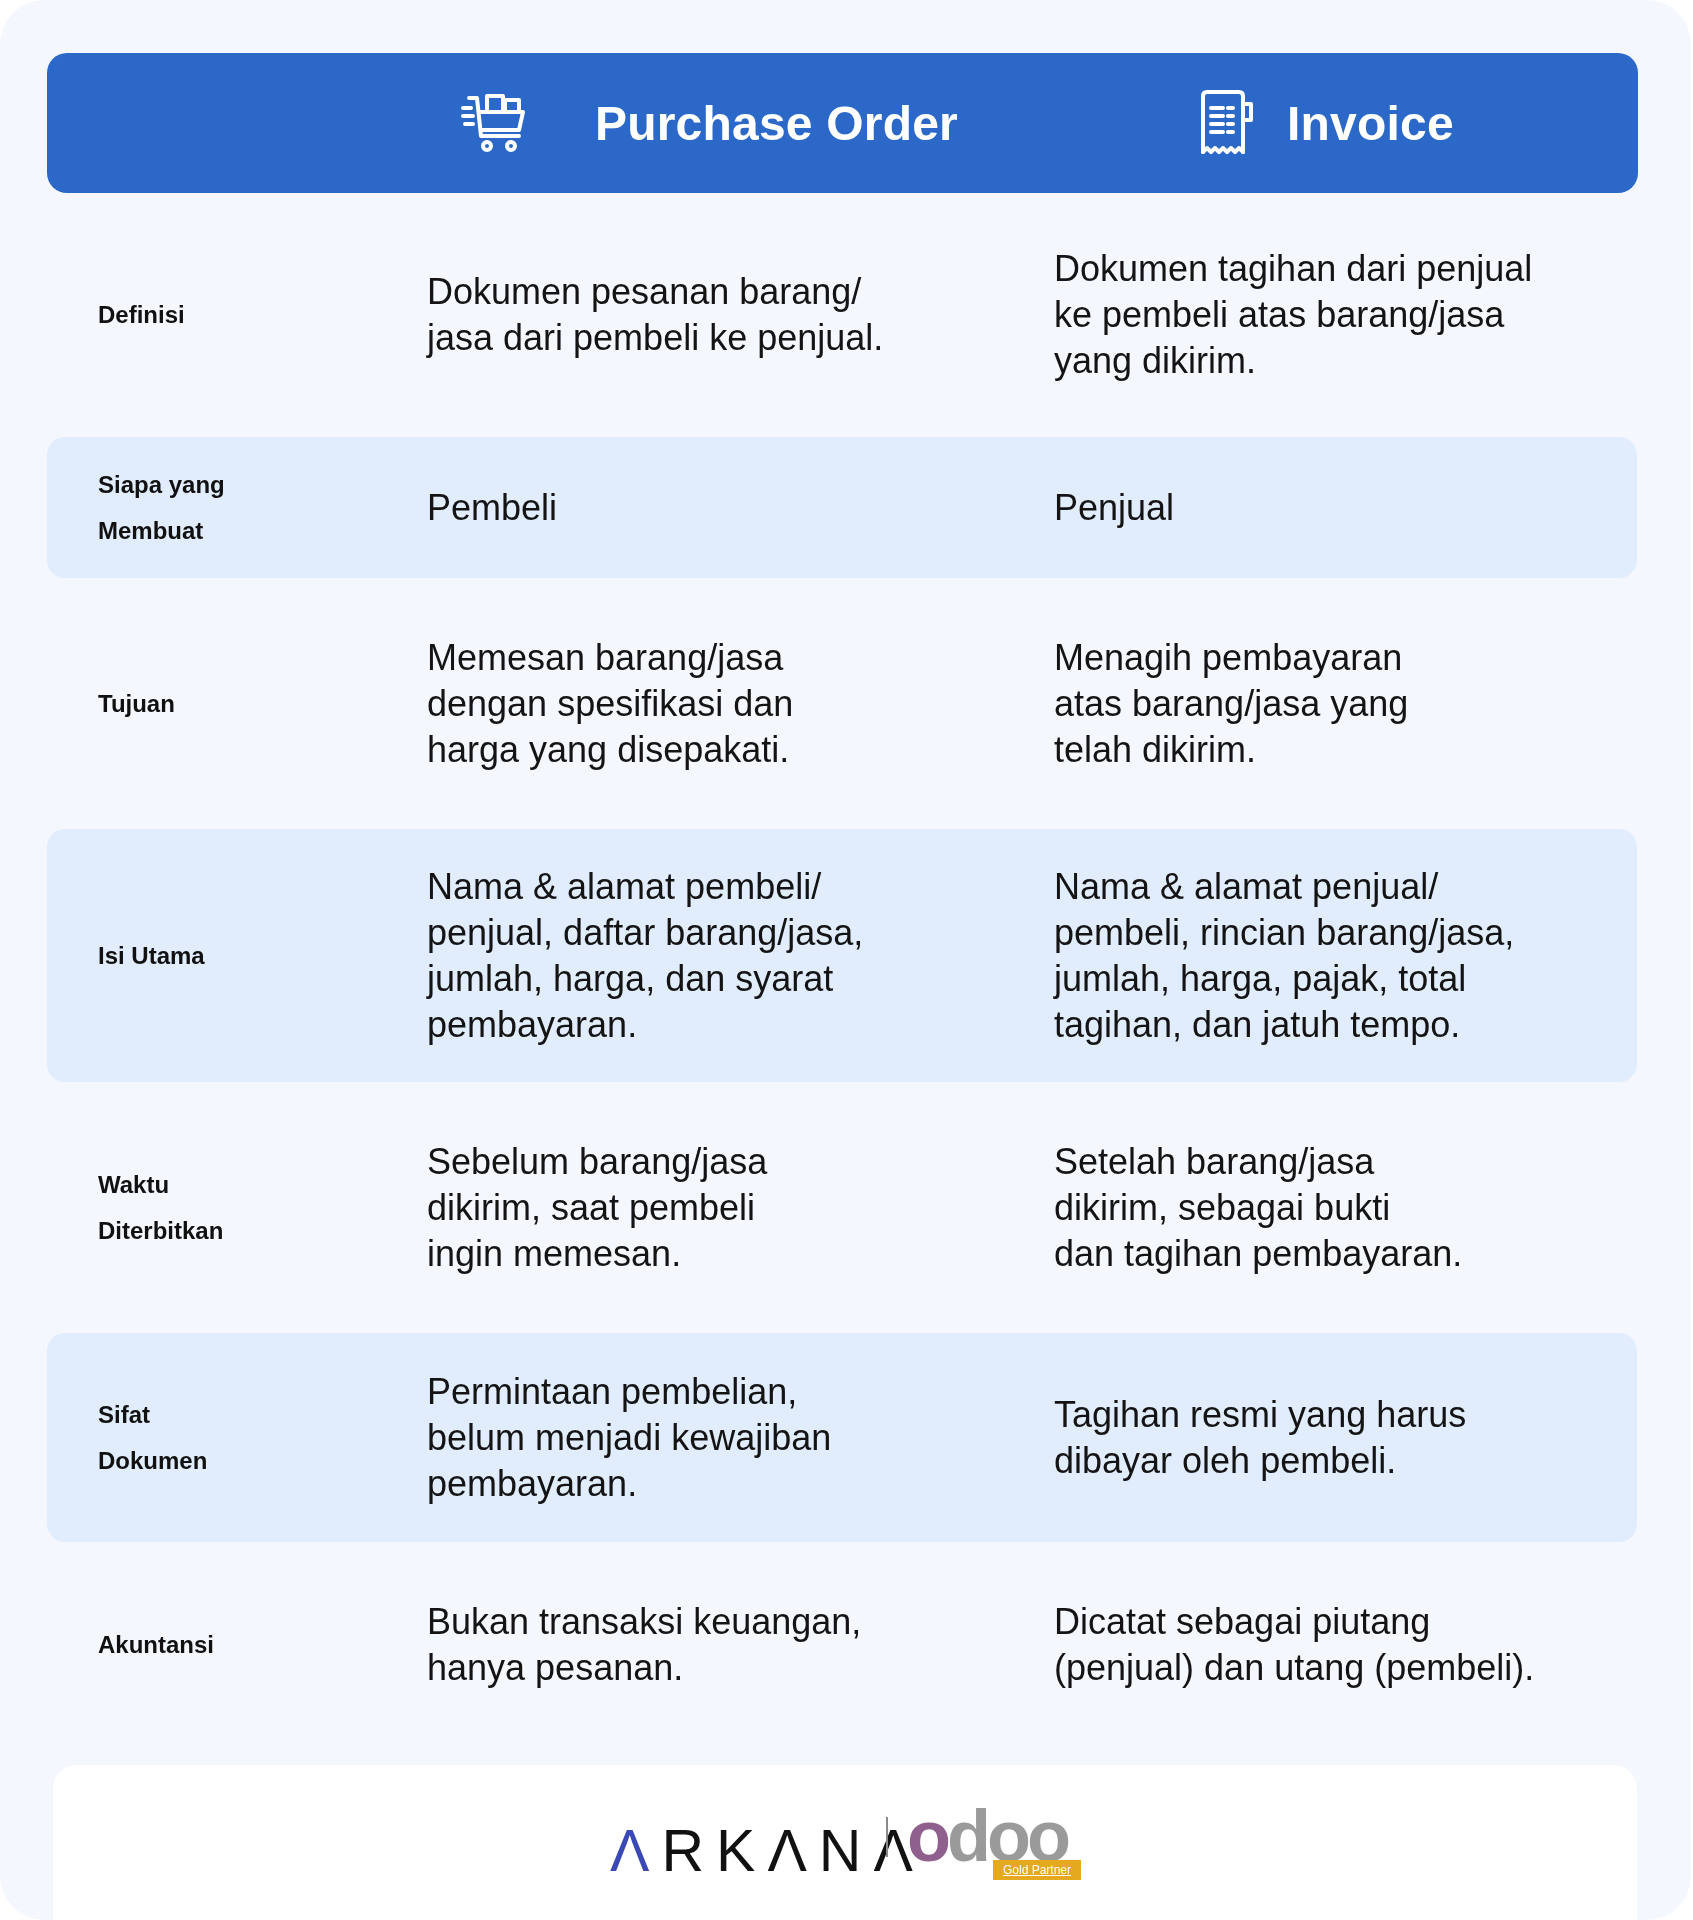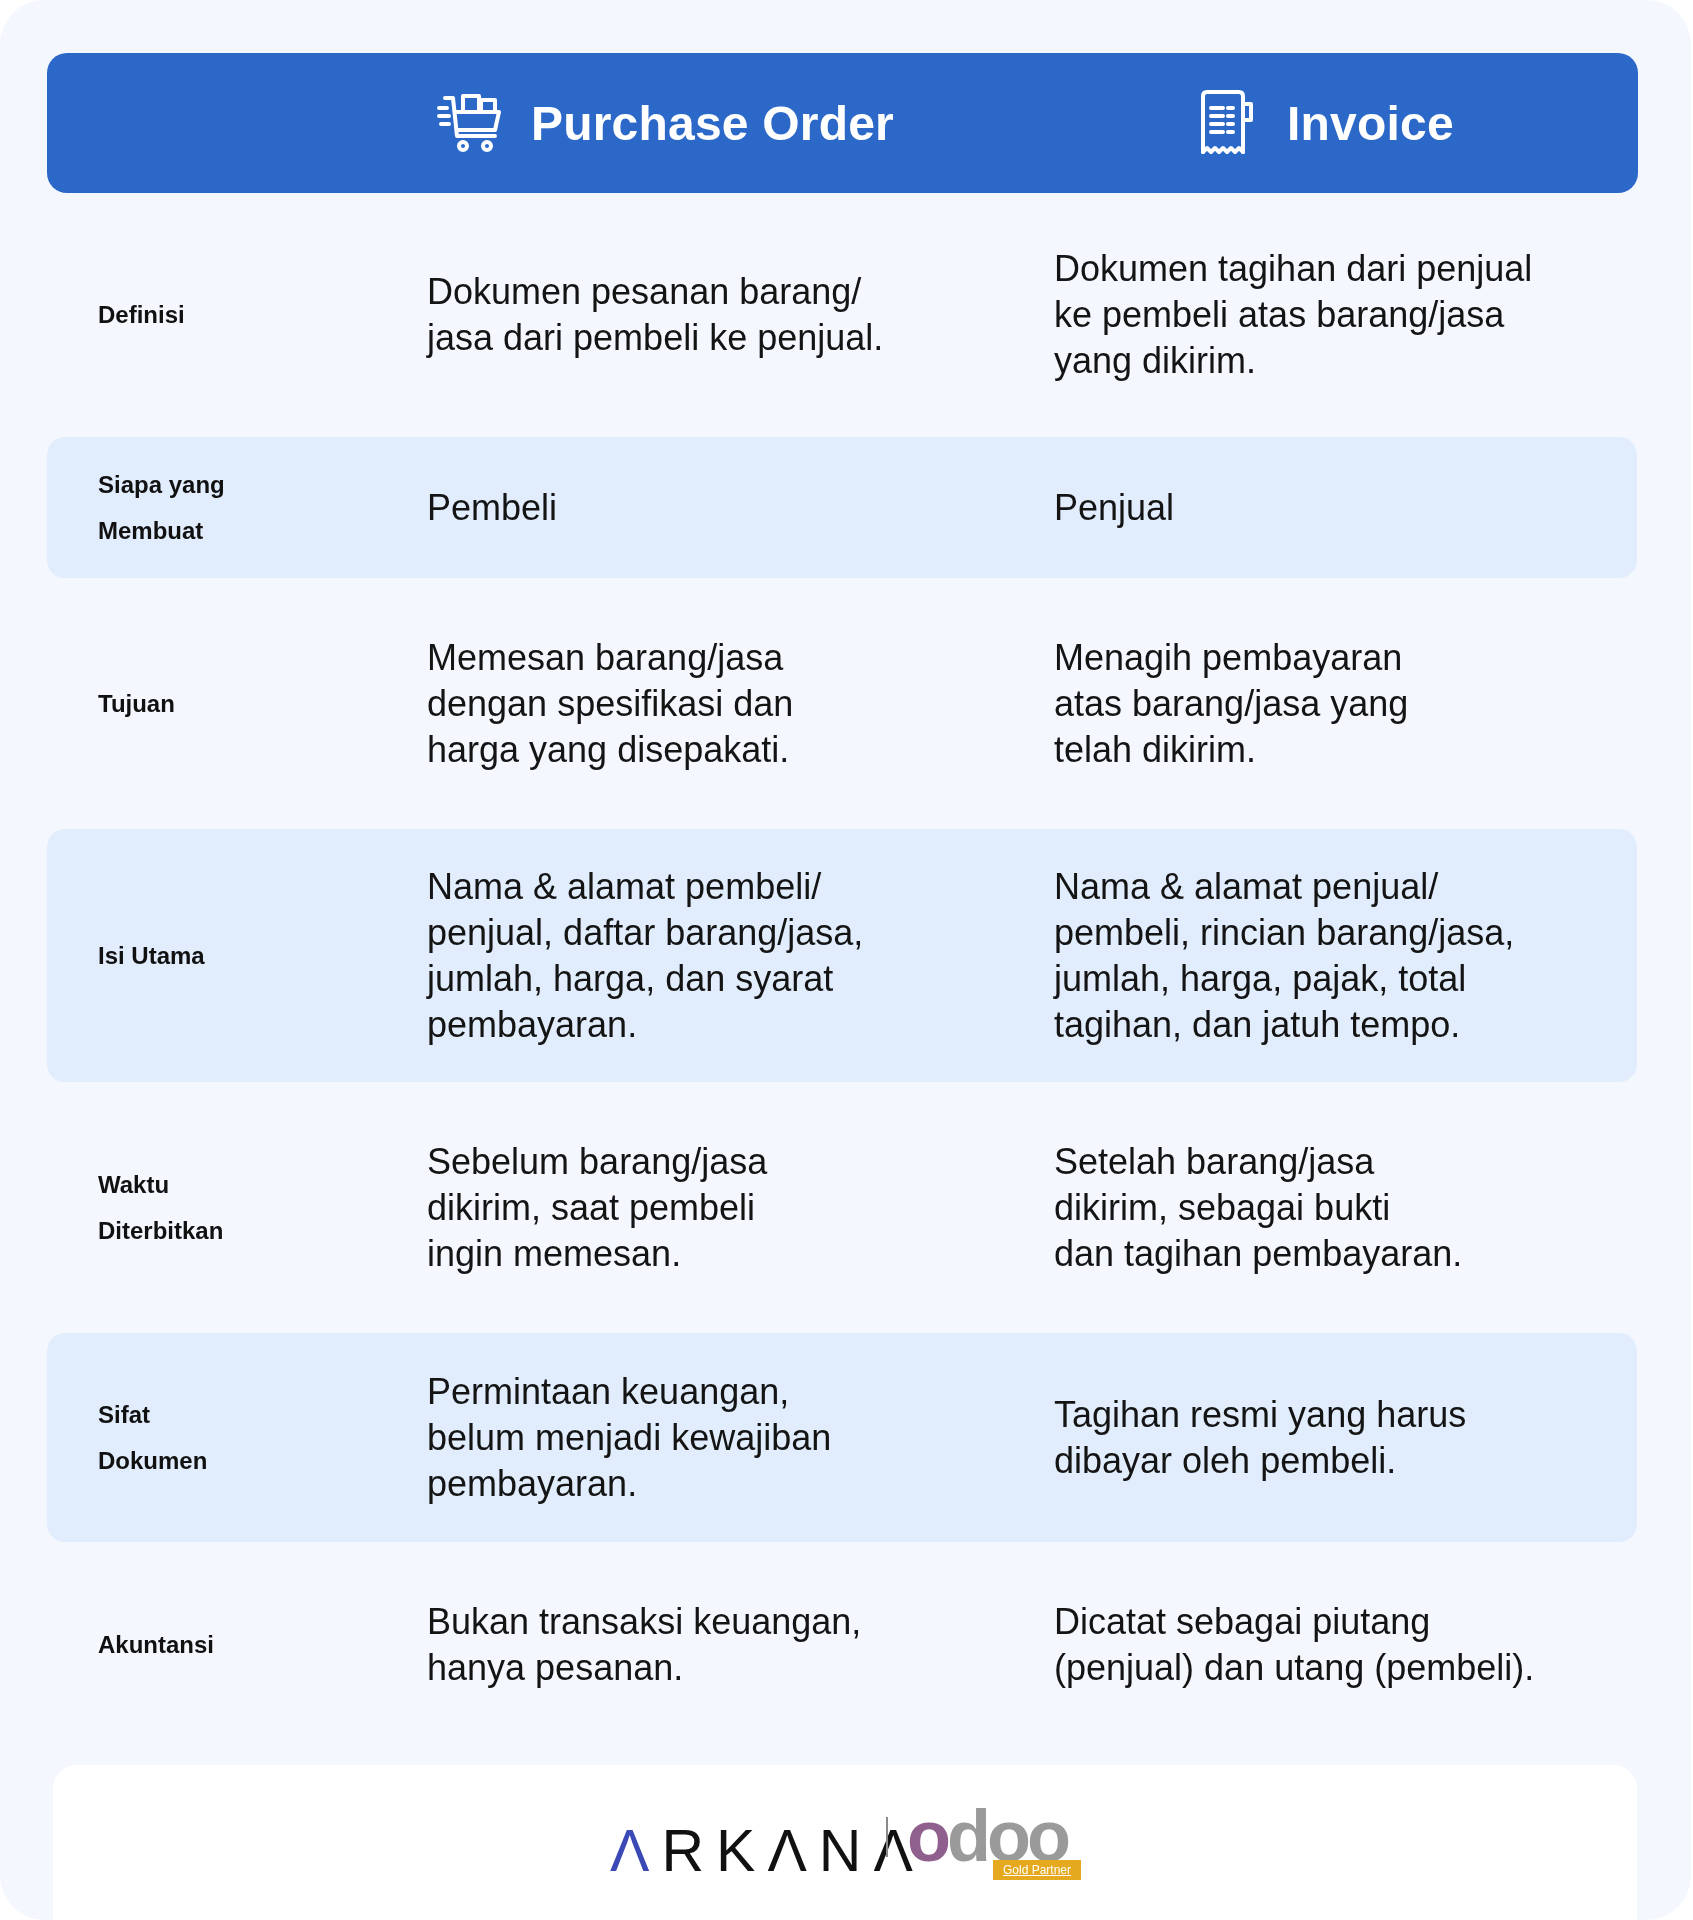--- a/index.html
+++ b/index.html
@@ -13,21 +13,21 @@
     background: #F4F8FE; border-radius: 44px;
   }
   .header {
     position: absolute; left: 47px; top: 53px; width: 1591px; height: 140px;
     background: #2B68C8; border-radius: 20px; color: #ffffff;
   }
   .hcell { position: absolute; top: 0; height: 140px; display: flex; align-items: center; }
   .hcell .htext { font-size: 48px; font-weight: 700; letter-spacing: 0.2px; white-space: nowrap; }
   .hcell svg { display: block; }
   .hc-aspek { left: 63px; }
-  .hc-po { left: 390px; }
+  .hc-po { left: 414px; gap: 40px; }
   .hc-po svg { margin-right: 26px; }
   .hc-inv { left: 1150px; }
   .hc-inv svg { margin-right: 30px; }
 
   .row { position: absolute; left: 47px; width: 1590px; }
   .row.band { background: #E1EDFC; border-radius: 18px; }
   .cell { position: absolute; top: 0; height: 100%; display: flex; align-items: center; }
   .cell .t { white-space: pre-line; }
   .c-label { left: 51px; width: 300px; }
   .c-label .t { font-size: 24px; font-weight: 700; line-height: 46px; }
@@ -174,21 +174,21 @@
 dan tagihan pembayaran.</span>
       </div>
   </div>
 
   <div class="row band" style="top:1333px;height:209px;">
     <div class="cell c-label">
         <span class="t">Sifat
 Dokumen</span>
       </div>
     <div class="cell c-po">
-        <span class="t">Permintaan keuangan,
+        <span class="t">Permintaan pembelian,
 belum menjadi kewajiban
 pembayaran.</span>
       </div>
     <div class="cell c-inv">
         <span class="t">Tagihan resmi yang harus
 dibayar oleh pembeli.</span>
       </div>
   </div>
 
   <div class="row" style="top:1542px;height:206px;">

